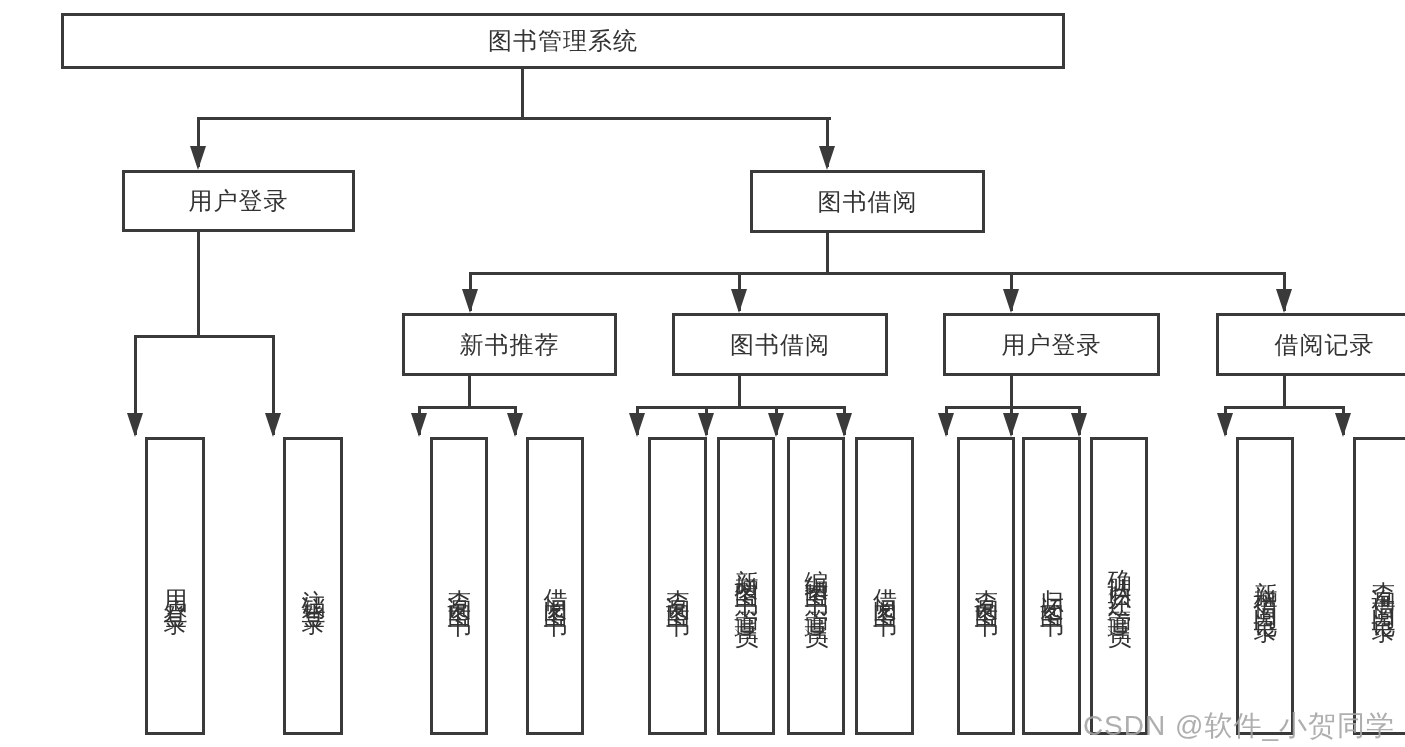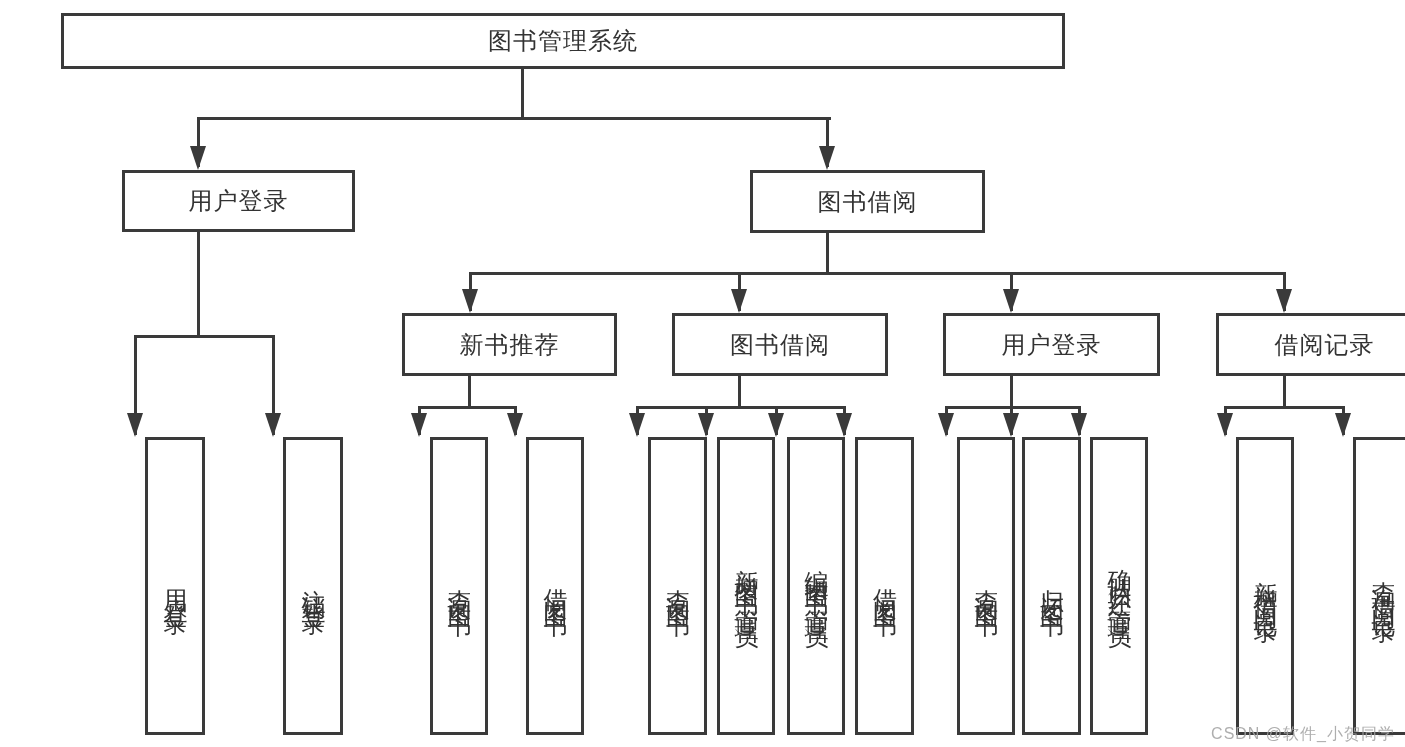--- a/index.html
+++ b/index.html
@@ -20,21 +20,21 @@
   }
   .vline { position:absolute; width:3px; background:#3a3a3a; }
   .hline { position:absolute; height:3px; background:#3a3a3a; }
   .arrow {
     position:absolute; width:0; height:0;
     border-left:8px solid transparent; border-right:8px solid transparent;
     border-top:24px solid #3a3a3a;
   }
   .watermark {
     position:absolute; right:10px; bottom:2px;
-    font-size:16px; color:rgba(165,165,165,0.9); letter-spacing:1px; white-space:nowrap;
+    font-size:28px; color:rgba(165,165,165,0.9); letter-spacing:1px; white-space:nowrap;
   }
 </style>
 </head>
 <body>
 
 <div class="canvas">
 
   <div class="box" style="left:21px; top:13px; width:1004px; height:56px;">
     <span class="htext">图书管理系统</span>
   </div>

